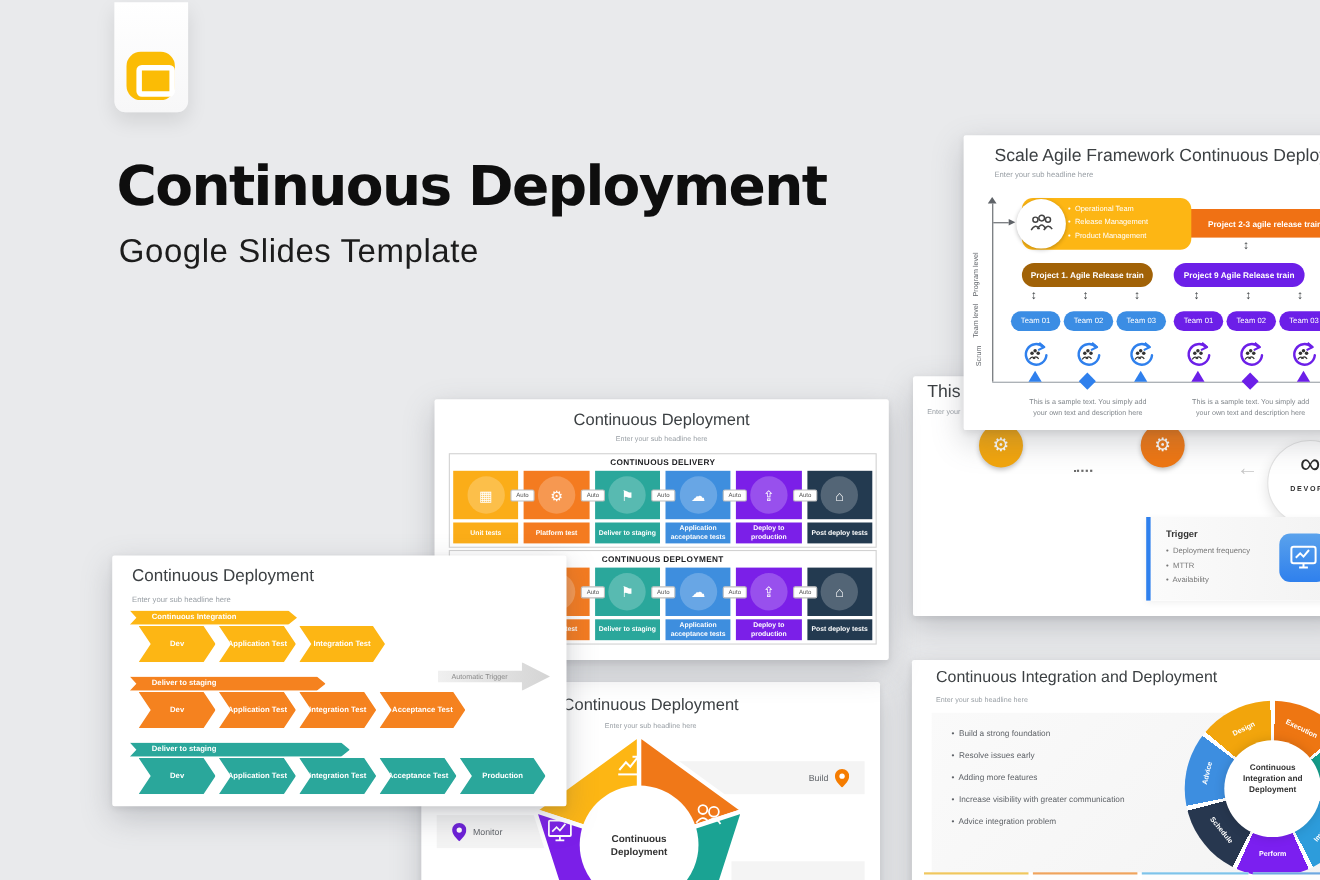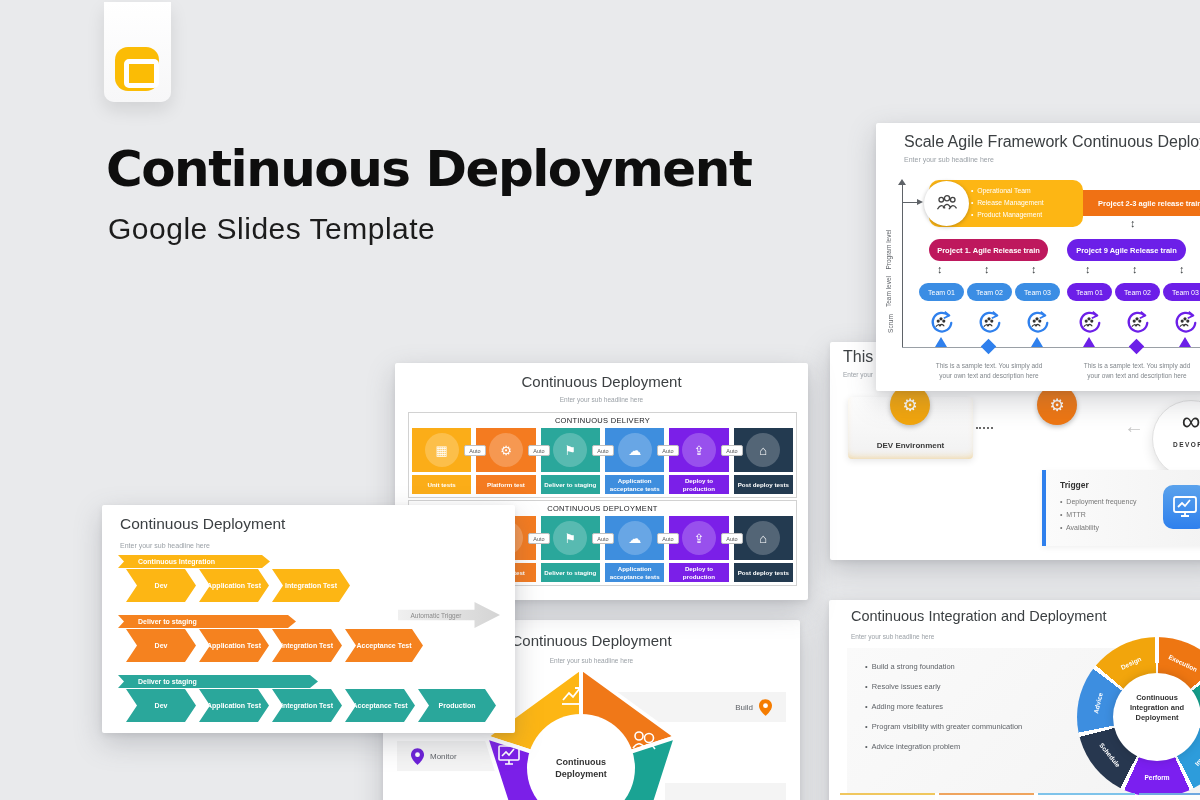--- a/index.html
+++ b/index.html
@@ -42,21 +42,21 @@
      display:flex;align-items:center;justify-content:center;color:#fff;font-size:17px}
   .dotline{border-top:2px dotted #6b6b6b}
   .devops{width:76px;height:76px;border-radius:50%;background:#fff;border:1px solid #e2e2e2;
      box-shadow:0 4px 12px rgba(0,0,0,.12);text-align:center}
   .kpicard{background:linear-gradient(90deg,#fbfbfb,#f2f2f2);box-shadow:0 2px 6px rgba(0,0,0,.06)}
   .kpit{font-size:8.5px;font-weight:bold;color:#333}
   .kpib{font-size:7px;color:#777;line-height:13px;white-space:nowrap}
   
   #slideC{left:395px;top:363px;width:413px;height:237px;z-index:20}
   .panel{border:1px solid #d2d2d2;background:#fff}
-  .phead{width:100%;text-align:center;font-size:7.5px;font-weight:normal;color:#202124;letter-spacing:.3px}
+  .phead{width:100%;text-align:center;font-size:7.5px;font-weight:bold;color:#202124;letter-spacing:.3px}
   .tilerow{display:flex;gap:5px}
   .tile{flex:1;height:44px;position:relative}
   .tcirc{position:absolute;left:50%;top:5px;transform:translateX(-50%);width:34px;height:34px;border-radius:50%;
      background:rgba(255,255,255,.22);display:flex;align-items:center;justify-content:center}
   .tglyph{font-style:normal;color:#fff;font-size:13px;line-height:1}
   .tlabel{flex:1;height:19px;display:flex;align-items:center;justify-content:center;text-align:center;
      color:#fff;font-size:6.2px;font-weight:bold;line-height:1.2;padding:0 3px}
   .chip{width:20px;height:9px;background:#fff;border:1px solid #c0c0c0;border-radius:2px;
      font-size:5.5px;color:#555;display:flex;align-items:center;justify-content:center}
   
@@ -122,21 +122,21 @@
   <div class="abs wcircle" style="left:48px;top:58px">
     <svg width="26" height="21" viewBox="0 0 26 22" fill="none" stroke="#444" stroke-width="1.4">
       <circle cx="7" cy="7" r="2.4"></circle>
         <circle cx="13" cy="5.5" r="2.7"></circle>
         <circle cx="19" cy="7" r="2.4"></circle>
       <path d="M3 17q4-7 8-1M9 16q4-8 8 0M15 17q4-7 8-1"></path>
     </svg>
   </div>
   <span class="abs varrow" style="left:254px;top:95px">↕</span>
 
-  <div class="abs pill" style="left: 53px; top: 116px; width: 119px; height: 22px; background-color: #be185d;">Project 1. Agile Release train</div>
+  <div class="abs pill" style="left: 53px; top: 116px; width: 119px; height: 22px; background-color: #a16207;">Project 1. Agile Release train</div>
   <div class="abs pill" style="left: 191px; top: 116px; width: 119px; height: 22px; background-color: rgb(108, 31, 232);">Project 9 Agile Release train</div>
 
   <span class="abs varrow" style="left:61px;top:141px">↕</span>
   <span class="abs varrow" style="left:108px;top:141px">↕</span>
   <span class="abs varrow" style="left:155px;top:141px">↕</span>
   <span class="abs varrow" style="left:209px;top:141px">↕</span>
   <span class="abs varrow" style="left:256px;top:141px">↕</span>
   <span class="abs varrow" style="left:303px;top:141px">↕</span>
 
   <div class="abs teampill" style="left: 43px; top: 160px; background-color: rgb(59, 141, 228);">Team 01</div>
@@ -222,23 +222,20 @@
   <div class="abs sampletxt" style="left:186px;top:238px">
     <div>This is a sample text. You simply add</div>
       <div>your own text and description here</div>
   </div>
 </div>
 
 <div id="slideB" class="abs slide">
   <div class="abs stitle" style="left:13px;top:6px;font-size:16px">This</div>
   <div class="abs ssub" style="left:13px;top:29px;font-size:6.5px">Enter your</div>
 
-  <div class="abs envcard" style="left:18px;top:55px;width:125px;height:62px;box-shadow:0 2px 7px rgba(0,0,0,.10),inset 0 -5px 10px -6px rgba(242,165,12,.55)">
-    <div class="abs envlabel" style="bottom:9px">DEV Environment</div>
-  </div>
   <div class="abs envcircle" style="left: 60px; top: 43px; background-color: rgb(242, 165, 12);">
       <span>⚙</span>
     </div>
 
   <div class="abs dotline" style="left:146px;top:85px;width:17px"></div>
 
   <div class="abs envcircle" style="left: 207px; top: 43px; background-color: rgb(238, 118, 18);">
       <span>⚙</span>
     </div>
 
@@ -450,21 +447,21 @@
 
 <div id="slideF" class="abs slide">
   <div class="abs stitle" style="left:22px;top:8px;font-size:14.5px">Continuous Integration and Deployment</div>
   <div class="abs ssub" style="left:22px;top:33px;font-size:6.5px">Enter your sub headline here</div>
 
   <div class="abs fpanel" style="left:18px;top:48px;width:385px;height:145px">
     <ul class="abs" style="left:18px;top:13px">
       <li class="fbul">•&nbsp; <span>Build a strong foundation</span></li>
       <li class="fbul">•&nbsp; <span>Resolve issues early</span></li>
       <li class="fbul">•&nbsp; <span>Adding more features</span></li>
-      <li class="fbul">•&nbsp; <span>Program visibility with greater communication</span></li>
+      <li class="fbul">•&nbsp; <span>Increase visibility with greater communication</span></li>
       <li class="fbul">•&nbsp; <span>Advice integration problem</span></li>
     </ul>
   </div>
 
   <div class="abs" style="left:248px;top:37px;width:160px;height:160px">
     <div id="cicdRing" class="abs ring" style="left: 0px; top: 0px; background: conic-gradient(rgb(255, 255, 255) 0deg, rgb(255, 255, 255) 1.6deg, rgb(238, 118, 18) 1.6deg, rgb(238, 118, 18) 49.8286deg, rgb(255, 255, 255) 49.8286deg, rgb(255, 255, 255) 51.4286deg, rgb(255, 255, 255) 51.4286deg, rgb(255, 255, 255) 53.0286deg, rgb(21, 159, 140) 53.0286deg, rgb(21, 159, 140) 101.257deg, rgb(255, 255, 255) 101.257deg, rgb(255, 255, 255) 102.857deg, rgb(255, 255, 255) 102.857deg, rgb(255, 255, 255) 104.457deg, rgb(45, 156, 219) 104.457deg, rgb(45, 156, 219) 152.686deg, rgb(255, 255, 255) 152.686deg, rgb(255, 255, 255) 154.286deg, rgb(255, 255, 255) 154.286deg, rgb(255, 255, 255) 155.886deg, rgb(123, 31, 240) 155.886deg, rgb(123, 31, 240) 204.114deg, rgb(255, 255, 255) 204.114deg, rgb(255, 255, 255) 205.714deg, rgb(255, 255, 255) 205.714deg, rgb(255, 255, 255) 207.314deg, rgb(39, 55, 79) 207.314deg, rgb(39, 55, 79) 255.543deg, rgb(255, 255, 255) 255.543deg, rgb(255, 255, 255) 257.143deg, rgb(255, 255, 255) 257.143deg, rgb(255, 255, 255) 258.743deg, rgb(61, 142, 224) 258.743deg, rgb(61, 142, 224) 306.971deg, rgb(255, 255, 255) 306.971deg, rgb(255, 255, 255) 308.571deg, rgb(255, 255, 255) 308.571deg, rgb(255, 255, 255) 310.171deg, rgb(242, 165, 12) 310.171deg, rgb(242, 165, 12) 358.4deg, rgb(255, 255, 255) 358.4deg, rgb(255, 255, 255) 360deg);"></div>
     <span class="abs wlabel" style="left:106px;top:26px;transform:translate(-50%,-50%) rotate(26deg)">Execution</span>
     <span class="abs wlabel" style="left:127px;top:118px;transform:translate(-50%,-50%) rotate(-51deg)">Improve</span>
     <span class="abs wlabel" style="left:80px;top:140px;transform:translate(-50%,-50%)">Perform</span>
     <span class="abs wlabel" style="left:33px;top:118px;transform:translate(-50%,-50%) rotate(51deg)">Schedule</span>

